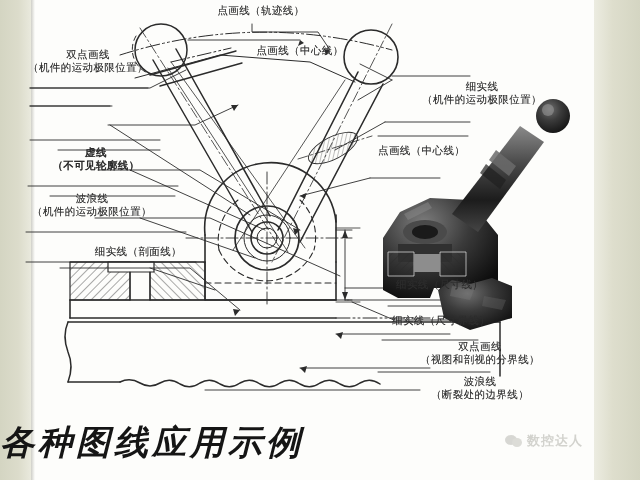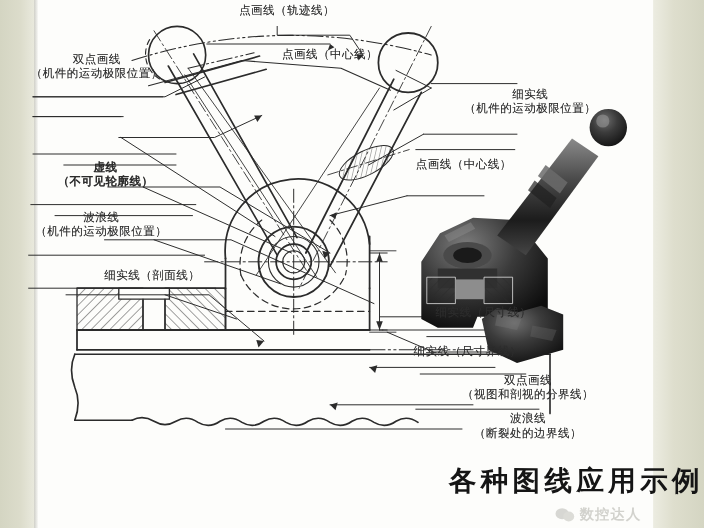--- a/index.html
+++ b/index.html
@@ -26,31 +26,32 @@
     text-shadow:0 0 .5px rgba(60,60,60,.45);
   }
   .lbl.c{text-align:center;}
   .lbl .l1{display:block;}
   .lbl .l2{display:block;}
 
   .title{
     position:absolute;
     left:0;right:0;
     top:420px;
-    text-align:right;
-    font-size:25px;
+    text-align:left;
+    font-size:34px;
     font-weight:bold;
     color:#151515;
     letter-spacing:4px;
     font-family:"DejaVu Serif","Liberation Serif",serif;
+    font-style:italic;
   }
 
   
   .watermark{
-    position:absolute;left:505px;top:459px;
+    position:absolute;left:505px;top:432px;
     display:flex;align-items:center;gap:5px;
     opacity:.33;
   }
   .wm-ico{width:17px;height:14px;position:relative;}
   .wm-ico .b1,.wm-ico .b2{
     position:absolute;border-radius:50%;
     background:#8d8d84;
   }
   .wm-ico .b1{left:0;top:1px;width:12px;height:10px;}
   .wm-ico .b2{left:7px;top:4px;width:10px;height:9px;background:#9a9a90;}
@@ -344,21 +345,21 @@
   </div>
 
   <div class="lbl" style="left:378px;top:144px;">
     <span class="l1">点画线（中心线）</span>
   </div>
 
   <div class="lbl" style="left:396px;top:278px;">
     <span class="l1">细实线（尺寸线）</span>
   </div>
 
-  <div class="lbl" style="left:376px;top:314px;">
+  <div class="lbl" style="left:392px;top:314px;">
     <span class="l1">细实线（尺寸界线）</span>
   </div>
 
   <div class="lbl c" style="left:382px;top:340px;width:196px;">
     <span class="l1">双点画线</span>
     <span class="l2">（视图和剖视的分界线）</span>
   </div>
 
   <div class="lbl c" style="left:382px;top:375px;width:196px;">
     <span class="l1">波浪线</span>

